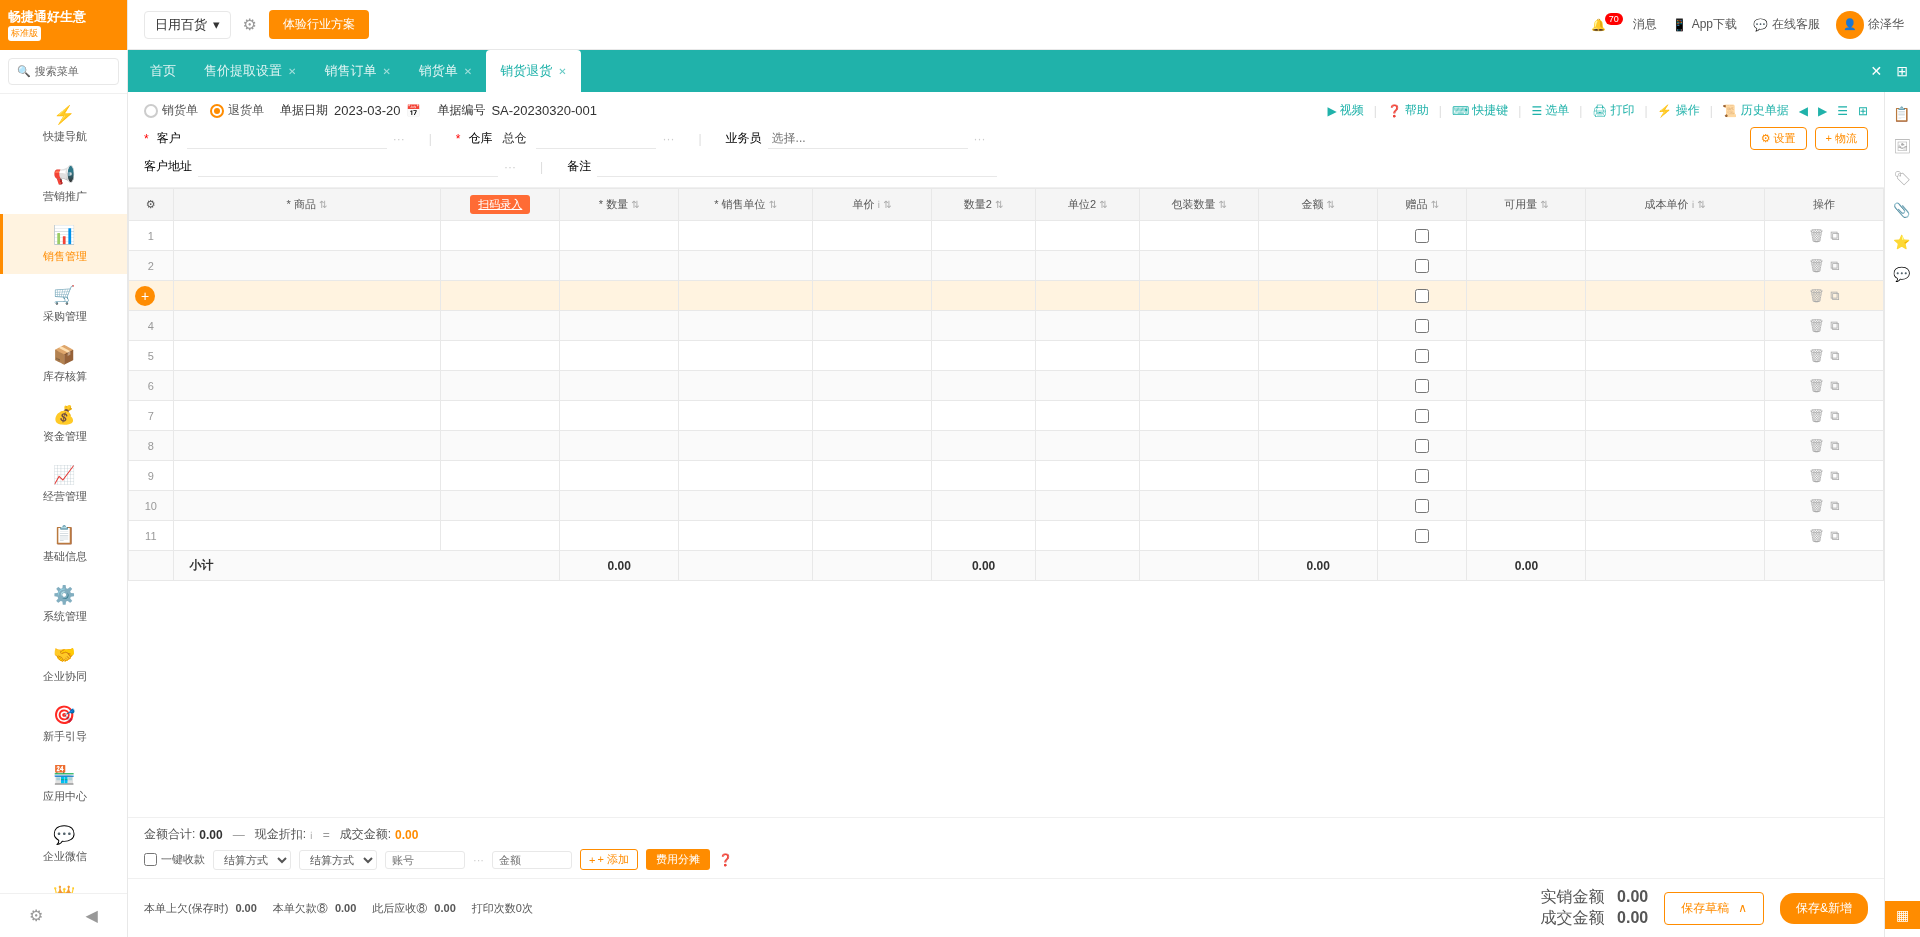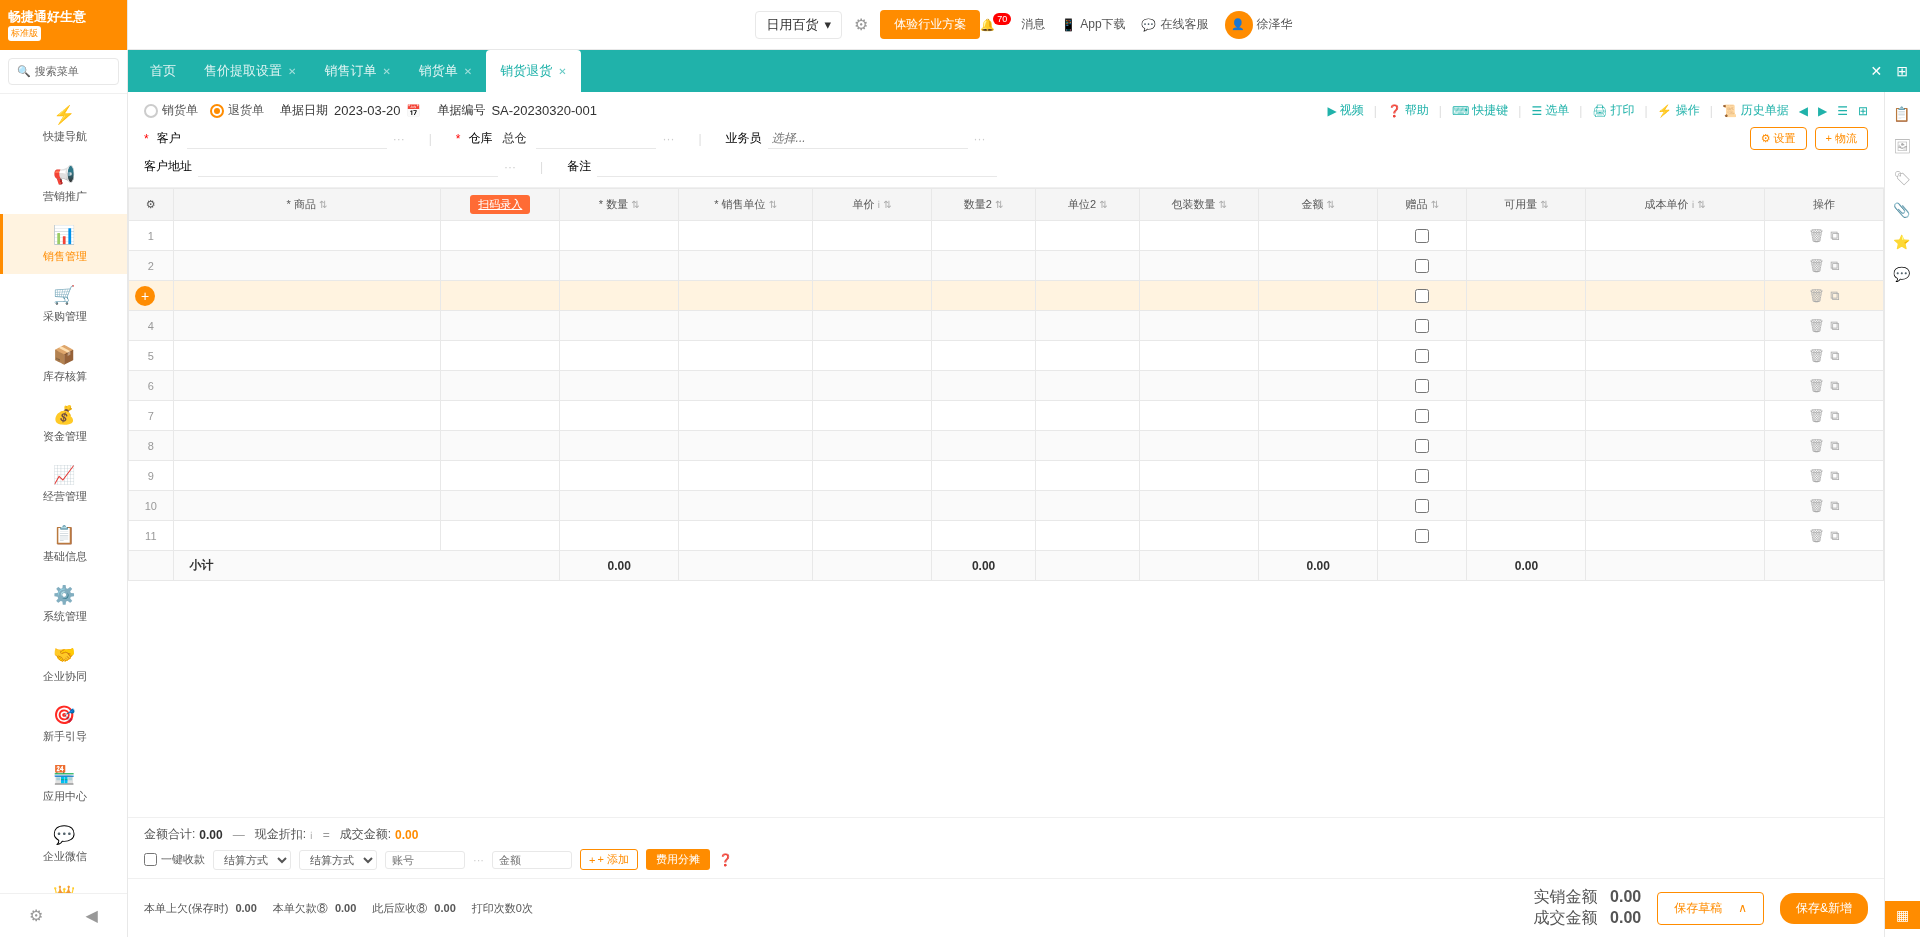--- a/index.html
+++ b/index.html
@@ -17,21 +17,21 @@
     .sidebar-item.active { background: #fff3e0; color: #ff8c00; border-left-color: #ff8c00; }
     .sidebar-item-icon { font-size: 18px; margin-bottom: 3px; }
     .sidebar-item-label { font-size: 11px; text-align: center; }
     .sidebar-bottom { padding: 8px; display: flex; justify-content: space-around; border-top: 1px solid #f0f0f0; }
     .sidebar-bottom-btn { background: none; border: none; cursor: pointer; font-size: 16px; color: #999; padding: 4px; }
 
     
     .main { flex: 1; display: flex; flex-direction: column; height: 100%; overflow: hidden; }
 
     
-    .top-header { background: #fff; height: 50px; display: flex; align-items: center; justify-content: center; padding: 0 16px; border-bottom: 1px solid #e8e8e8; flex-shrink: 0; }
+    .top-header { background: #fff; height: 50px; display: flex; align-items: center; justify-content: space-between; padding: 0 16px; border-bottom: 1px solid #e8e8e8; flex-shrink: 0; }
     .top-header-left { display: flex; align-items: center; gap: 8px; }
     .daily-selector { display: flex; align-items: center; gap: 6px; font-size: 13px; color: #333; background: #fff; border: 1px solid #e8e8e8; border-radius: 4px; padding: 4px 10px; cursor: pointer; }
     .settings-btn { background: none; border: none; font-size: 16px; color: #999; cursor: pointer; padding: 4px; }
     .trial-btn { background: #ff8c00; color: #fff; border: none; border-radius: 4px; padding: 6px 14px; font-size: 12px; cursor: pointer; }
     .top-header-right { display: flex; align-items: center; gap: 16px; }
     .header-action { display: flex; align-items: center; gap: 4px; color: #555; cursor: pointer; font-size: 12px; }
     .notification-badge { background: #f00; color: #fff; font-size: 9px; border-radius: 8px; padding: 1px 4px; position: relative; top: -6px; left: -6px; }
     .user-avatar { width: 28px; height: 28px; border-radius: 50%; background: #ff8c00; display: flex; align-items: center; justify-content: center; color: #fff; font-size: 11px; }
 
     
@@ -57,21 +57,21 @@
     .form-field-label { color: #333; }
     .form-field-value { color: #333; font-size: 13px; }
     .form-field-icon { color: #aaa; cursor: pointer; }
     .form-actions { display: flex; align-items: center; gap: 10px; margin-left: auto; }
     .form-action-btn { background: none; border: none; font-size: 12px; color: #20b2aa; cursor: pointer; display: flex; align-items: center; gap: 3px; }
     .form-action-separator { color: #ddd; }
 
     .form-header-row2 { display: flex; align-items: center; gap: 16px; }
     .field-group { display: flex; align-items: center; gap: 6px; min-width: 200px; }
     .field-required { color: #f00; margin-right: 2px; }
-    .field-input { flex: 1; border: none; border-bottom: 1px solid #e8e8e8; padding: 3px 4px; font-size: 12px; outline: none; color: #333; font-style: italic; }
+    .field-input { flex: 1; border: none; border-bottom: 1px solid #e8e8e8; padding: 3px 4px; font-size: 12px; outline: none; color: #333; }
     .field-dots { color: #ccc; cursor: pointer; }
     .field-separator { color: #ddd; margin: 0 8px; }
 
     .form-header-row3 { display: flex; align-items: center; gap: 16px; margin-top: 6px; }
     .form-right-actions { margin-left: auto; display: flex; gap: 8px; }
     .action-btn-sm { background: #fff; border: 1px solid #e8e8e8; border-radius: 4px; padding: 3px 10px; font-size: 11px; color: #666; cursor: pointer; display: flex; align-items: center; gap: 3px; }
     .action-btn-sm.orange { border-color: #ff8c00; color: #ff8c00; }
 
     
     .table-wrapper { flex: 1; overflow: auto; }
@@ -101,21 +101,21 @@
     .transaction-amount { color: #ff8c00; font-weight: bold; }
 
     .footer-row2 { display: flex; align-items: center; gap: 8px; }
     .footer-checkbox { display: flex; align-items: center; gap: 4px; font-size: 11px; color: #555; }
     .footer-select { border: 1px solid #e8e8e8; border-radius: 3px; padding: 2px 6px; font-size: 11px; color: #555; background: #fff; }
     .footer-input { border: 1px solid #e8e8e8; border-radius: 3px; padding: 2px 6px; font-size: 11px; color: #555; background: #fff; width: 80px; }
     .footer-dots { color: #ccc; cursor: pointer; font-size: 11px; }
     .add-btn { background: none; border: 1px solid #ff8c00; border-radius: 3px; color: #ff8c00; padding: 2px 8px; font-size: 11px; cursor: pointer; display: flex; align-items: center; gap: 2px; }
     .split-btn { background: #ff8c00; color: #fff; border: none; border-radius: 3px; padding: 3px 10px; font-size: 11px; cursor: pointer; }
     .help-icon { color: #aaa; cursor: pointer; font-size: 12px; }
-    .save-draft-btn { background: #fff; border: 1px solid #ff8c00; color: #ff8c00; border-radius: 4px; padding: 7px 16px; font-size: 12px; cursor: pointer; display: flex; align-items: center; gap: 16px; }
+    .save-draft-btn { background: #fff; border: 1px solid #ff8c00; color: #ff8c00; border-radius: 4px; padding: 7px 16px; font-size: 12px; cursor: pointer; display: flex; align-items: center; gap: 9px; }
     .save-new-btn { background: #ff8c00; color: #fff; border: none; border-radius: 14px; padding: 7px 16px; font-size: 12px; cursor: pointer; display: flex; align-items: center; gap: 4px; }
 
     
     .right-sidebar { width: 36px; background: #fff; display: flex; flex-direction: column; align-items: center; padding: 8px 0; gap: 4px; border-left: 1px solid #e8e8e8; flex-shrink: 0; }
     .rs-btn { background: none; border: none; cursor: pointer; padding: 6px 4px; color: #aaa; font-size: 14px; display: flex; align-items: center; justify-content: center; }
     .rs-btn.active { color: #ff8c00; }
 
     .content-wrapper { flex: 1; display: flex; overflow: hidden; position: relative; }
     .main-content { flex: 1; display: flex; flex-direction: column; overflow: hidden; }
   </style>

